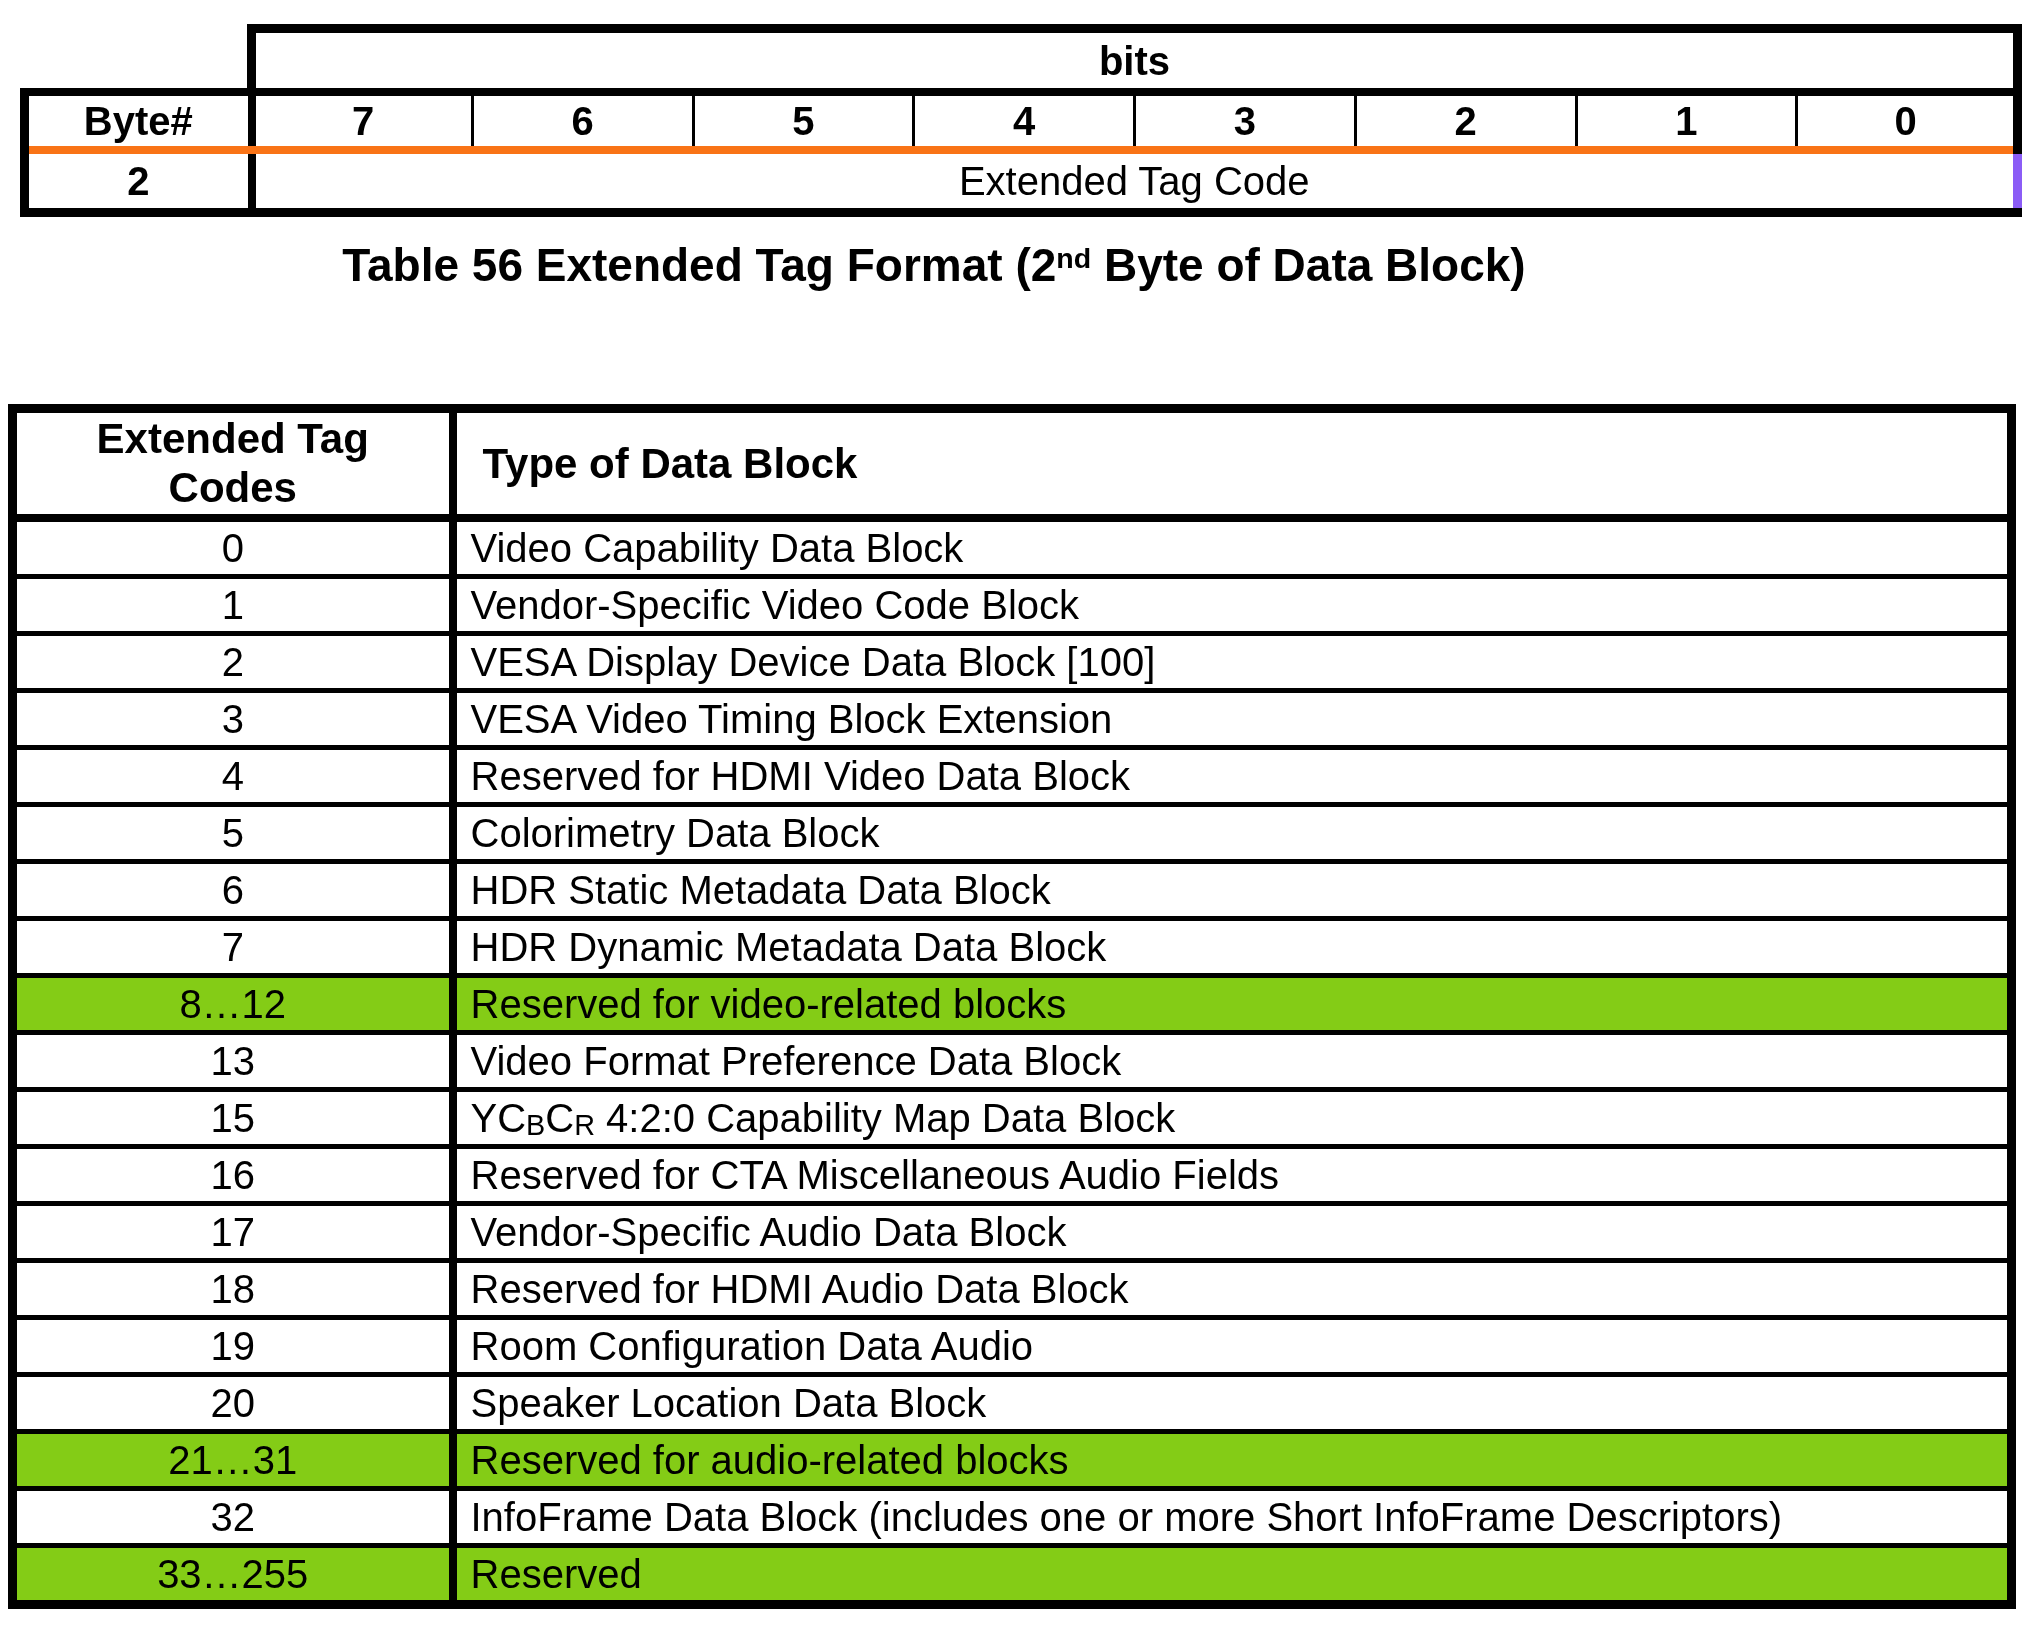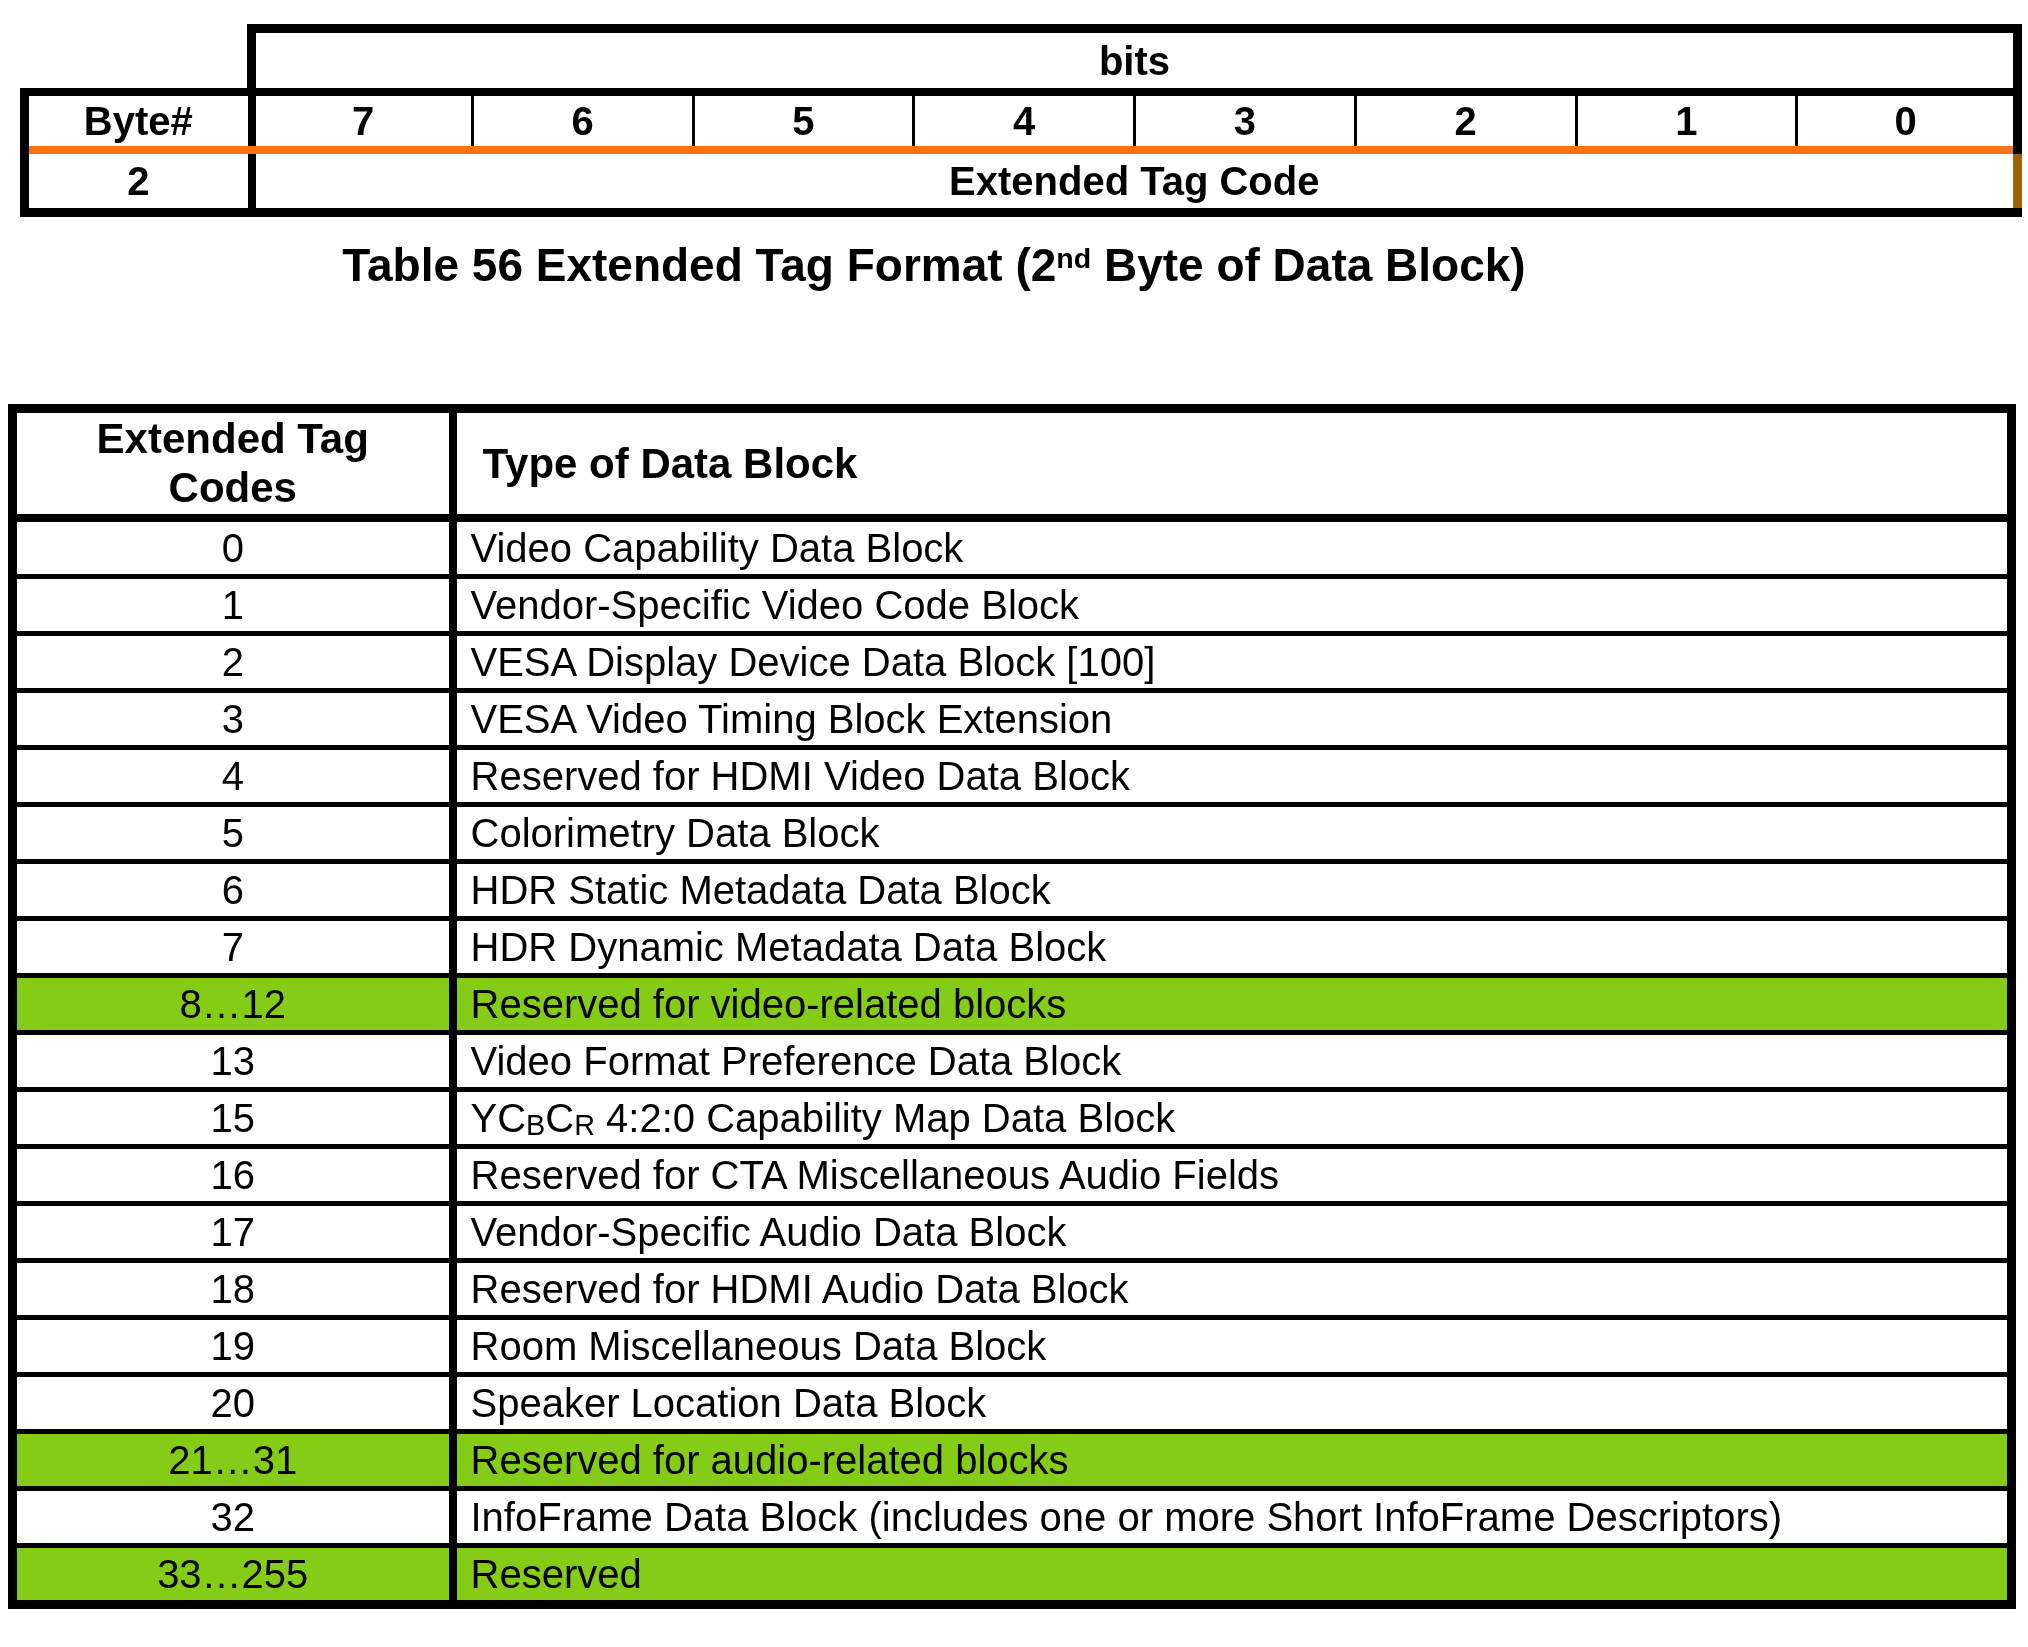--- a/index.html
+++ b/index.html
@@ -20,21 +20,21 @@
   .bit-table td{text-align:center;font-weight:bold;font-size:40px;line-height:1.1;}
   .bit-table .corner{border:none;background:transparent;}
   .bit-table .bits-cell{border:9px solid #000;border-bottom-width:8px;height:53px;}
   .bit-table .r-nums td{border-top:8px solid #000;border-bottom:8px solid #f97316;height:48px;}
   .bit-table .byte-h{border-left:9px solid #000;border-right:8px solid #000;}
   .bit-table .bit{border-left:3px solid #000;border-right:3px solid #000;}
   .bit-table .bit.first{border-left:8px solid #000;}
   .bit-table .bit.last{border-right:9px solid #000;}
   .bit-table .r-val td{height:52px;border-bottom:9px solid #000;}
   .bit-table .byte-v{border-left:9px solid #000;border-right:8px solid #000;}
-  .bit-table .val-cell{font-weight:bold;border-right:9px solid #a16207;}
+  .bit-table .val-cell{font-weight:normal;border-right:9px solid #8b5cf6;}
 
   
   .caption{
     margin-top:22px;width:1868px;text-align:center;
     font-size:46px;font-weight:bold;line-height:1.15;
   }
   .sup{font-size:0.62em;vertical-align:0.45em;}
   .sub{font-size:0.72em;vertical-align:baseline;position:relative;top:0.12em;}
 
   
@@ -149,21 +149,21 @@
         <tr>
           <td class="code">17</td>
           <td class="type">Vendor-Specific Audio Data Block</td>
         </tr>
         <tr>
           <td class="code">18</td>
           <td class="type">Reserved for HDMI Audio Data Block</td>
         </tr>
         <tr>
           <td class="code">19</td>
-          <td class="type">Room Miscellaneous Data Block</td>
+          <td class="type">Room Configuration Data Audio</td>
         </tr>
         <tr>
           <td class="code">20</td>
           <td class="type">Speaker Location Data Block</td>
         </tr>
         <tr class="shaded">
           <td class="code">21…31</td>
           <td class="type">Reserved for audio-related blocks</td>
         </tr>
         <tr>

